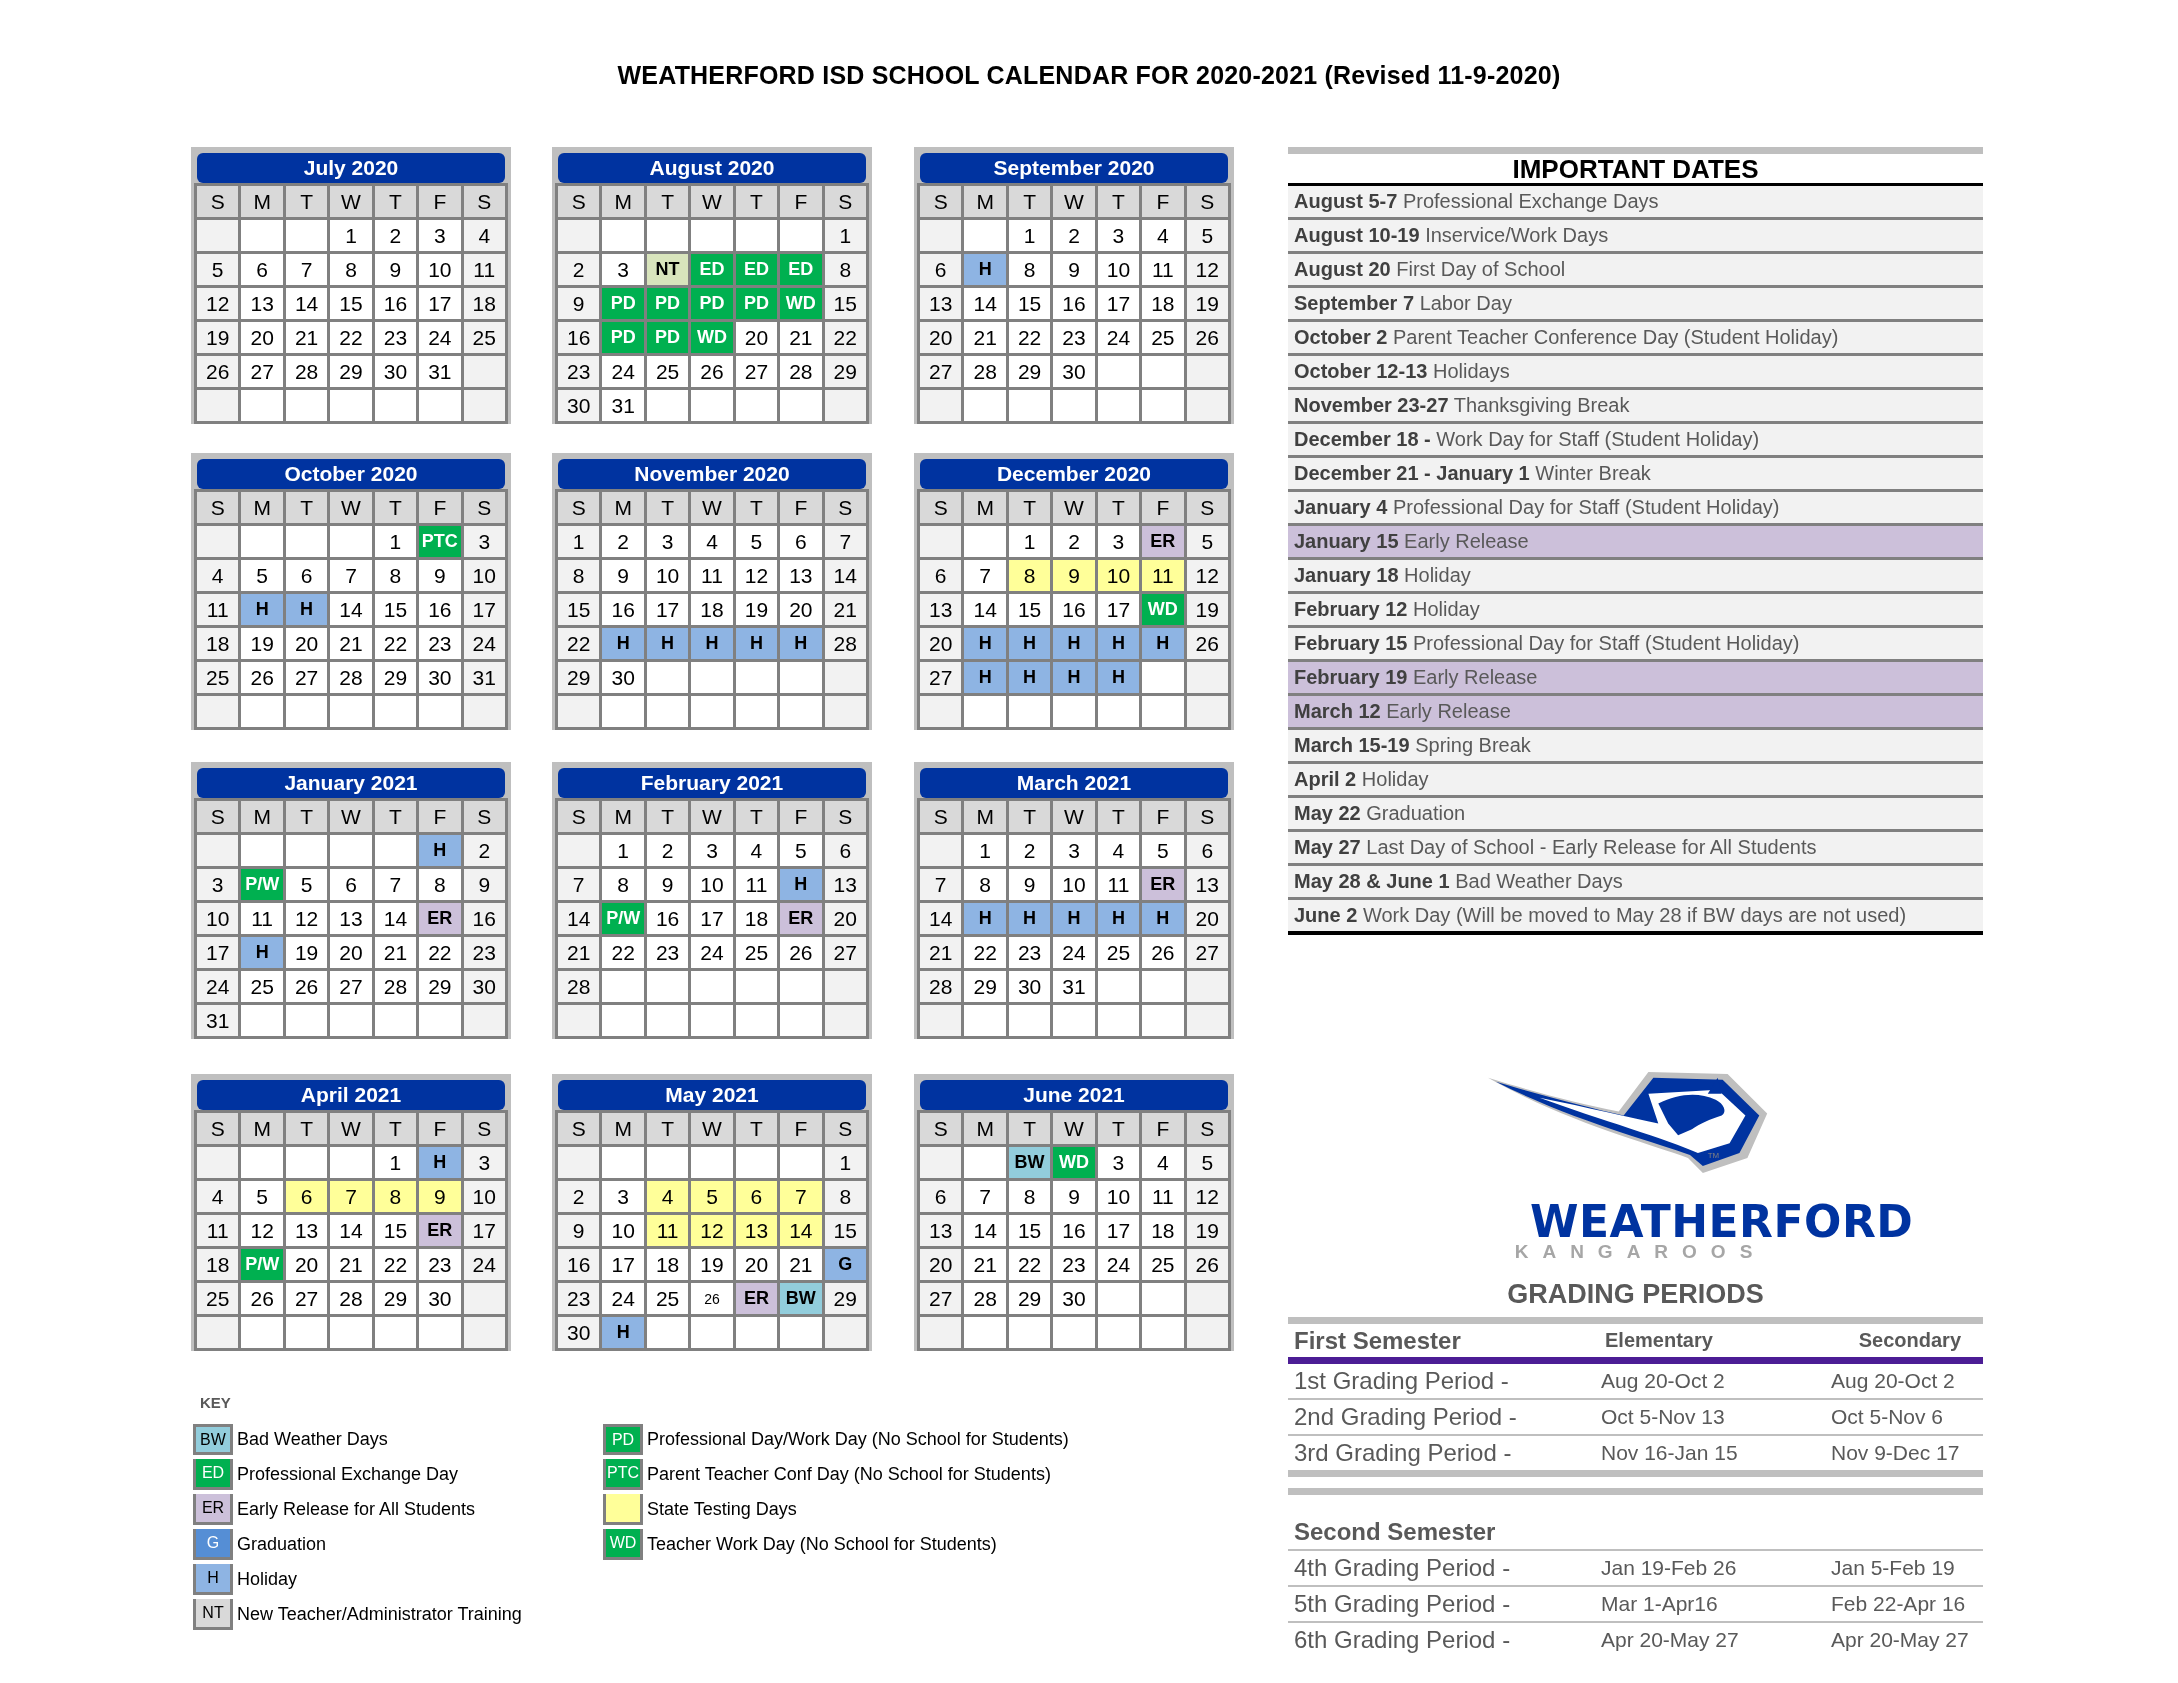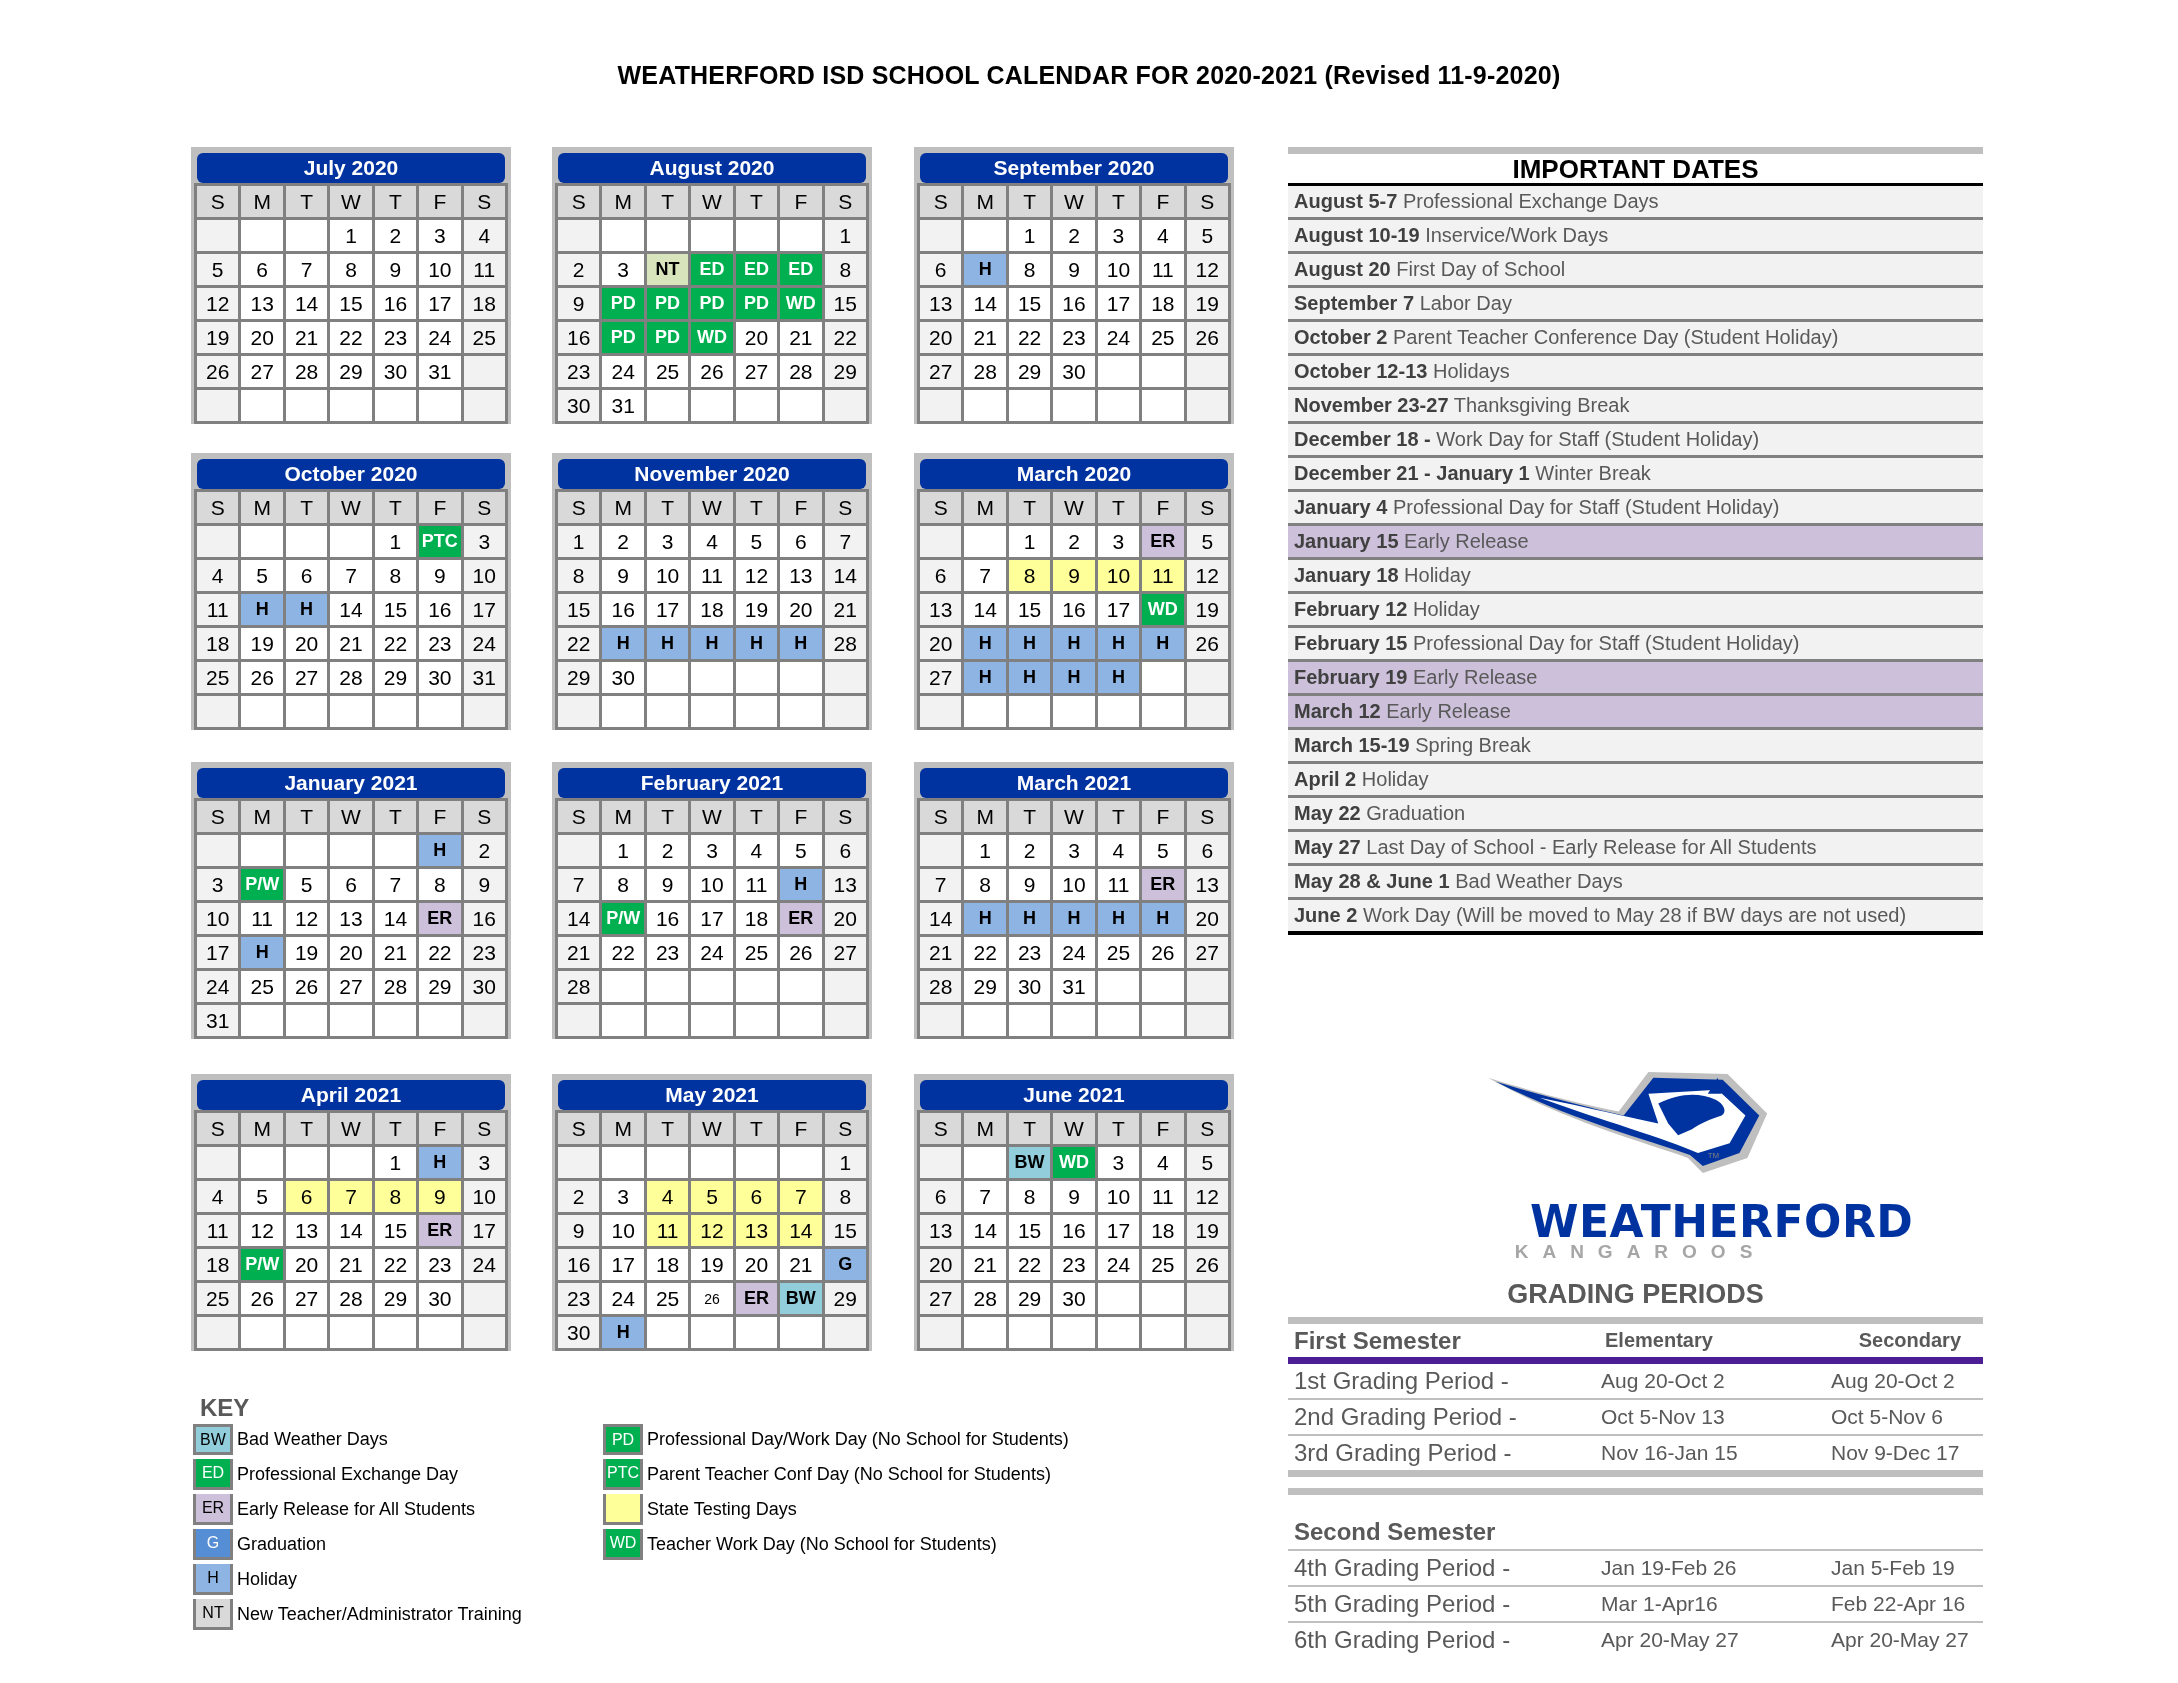--- a/index.html
+++ b/index.html
@@ -40,21 +40,21 @@
   .gp-row { display:flex; height:34px; align-items:center; font-size:22px; color:#595959; border-bottom:2px solid #bfbfbf; }
   .gp-row.hdr { font-weight:bold; font-size:23px; border-bottom:7px solid #4c1d95; height:33px; }
   .gp-row.nob { border-bottom:none; }
   .gp-row .c1 { width:313px; padding-left:6px; box-sizing:border-box; font-size:24px; }
   .gp-row .c2 { width:230px; font-size:21px; }
   .gp-row .c3 { width:152px; font-size:21px; }
   .gp-row.hdr .c2, .gp-row.hdr .c3 { font-size:20px; }
   .gp-row.hdr .c3 { text-align:right; padding-right:22px; box-sizing:border-box; }
   .gp-row.hdr .c2 { padding-left:4px; box-sizing:border-box;}
 
-  .key-title { position:absolute; left:200px; top:1394px; font-size:24px; font-weight:bold; color:#595959; }
+  .key-title { position:absolute; left:200px; top:1394px; font-size:15px; font-weight:bold; color:#595959; }
   .key-col { position:absolute; }
   .key-item { display:flex; align-items:center; height:35px; }
   .key-sw { width:40px; height:31px; display:flex; align-items:center; justify-content:center; font-size:16px; border:3px solid #808080; border-top:none; box-sizing:border-box; margin-right:4px; }
   .key-item:first-child .key-sw { border-top:3px solid #808080; }
   .key-lbl { font-size:18px; }
 </style>
 </head>
 <body>
 
 <div class="title">WEATHERFORD ISD SCHOOL CALENDAR FOR 2020-2021 (Revised 11-9-2020)</div>
@@ -324,21 +324,21 @@
         <div class="cell we"></div>
         <div class="cell"></div>
         <div class="cell"></div>
         <div class="cell"></div>
         <div class="cell"></div>
         <div class="cell"></div>
         <div class="cell we"></div>
       </div>
     </div>
     <div class="month" style="left: 914px; top: 453px;">
-      <div class="month-head">March 2020</div>
+      <div class="month-head">December 2020</div>
       <div class="grid">
         <div class="cell dow">S</div>
         <div class="cell dow">M</div>
         <div class="cell dow">T</div>
         <div class="cell dow">W</div>
         <div class="cell dow">T</div>
         <div class="cell dow">F</div>
         <div class="cell dow">S</div>
         <div class="cell we"></div>
         <div class="cell"></div>

